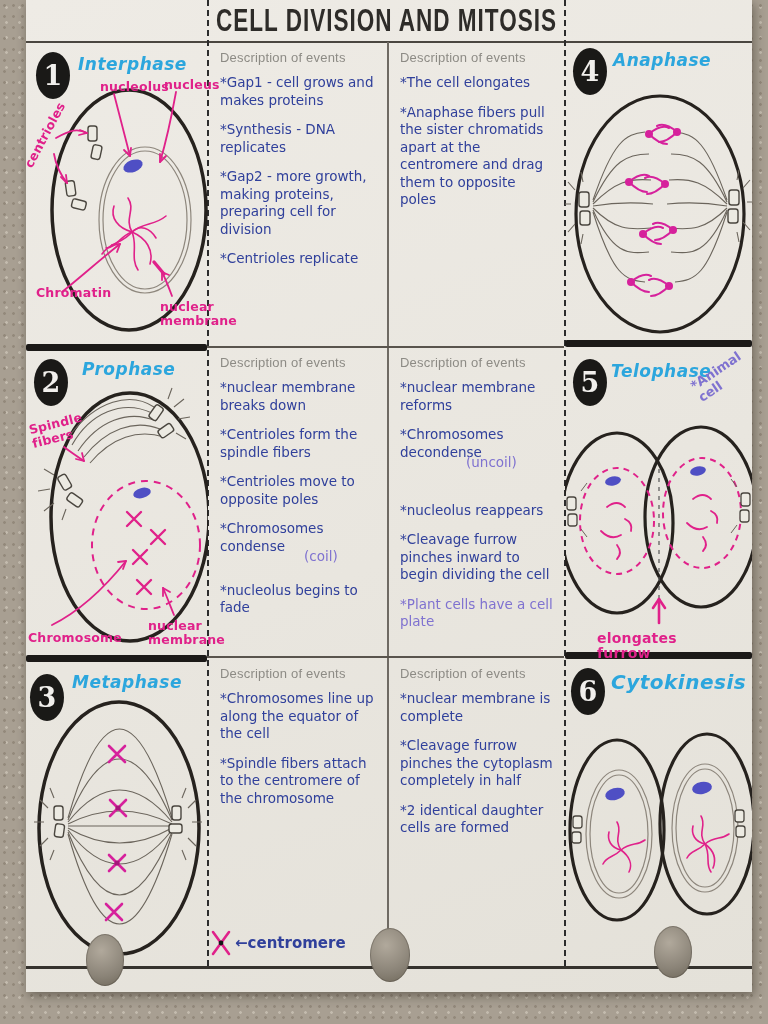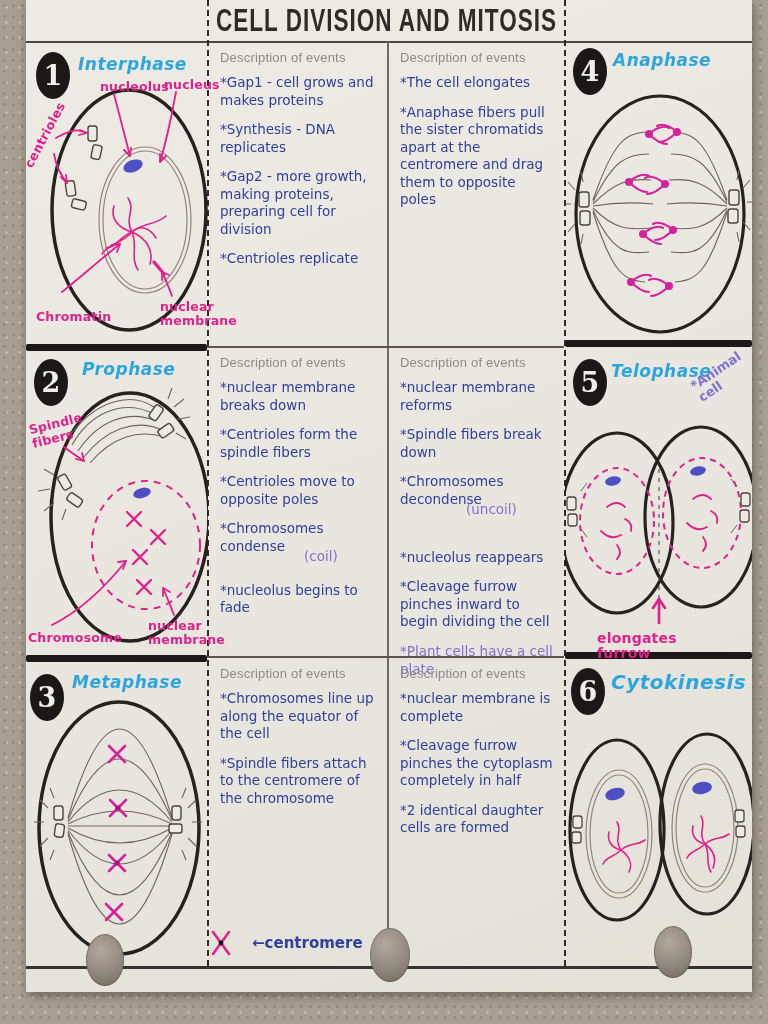--- a/index.html
+++ b/index.html
@@ -62,21 +62,21 @@
   .ind-coil{margin:-9px 0 12px 84px;}
   .ind-uncoil{margin:-9px 0 14px 66px;}
   .plant{font-size:12.5px;margin-top:4px;}
   
   .magnet{
     position:absolute;border-radius:50%;
     background:radial-gradient(circle at 40% 32%,#b1a99c,#8a8377 62%,#6e6759 100%);
     box-shadow:inset 0 0 0 1px rgba(70,64,54,.35);
   }
   
-  .centro{position:absolute;left:184px;top:929px;display:flex;align-items:center;gap:20px;}
+  .centro{position:absolute;left:184px;top:929px;display:flex;align-items:center;gap:3px;}
   .centro .txt{color:#30409b;font-size:15px;font-weight:700;}
 </style>
 </head>
 <body>
 
 <div class="scene">
   <div class="poster">
 
     <div class="title">CELL DIVISION AND MITOSIS</div>
     <div class="hline-title"></div>
@@ -131,21 +131,21 @@
           <path d="M146 254 C143 246 140 238 136 230"></path>
             <path d="M136 230 l0 8 M136 230 l7 3"></path>
           <path d="M128 220 l10 12" stroke-width="3.4"></path>
         </g>
       </svg>
       <div class="badge" style="left:10px;top:10px;">1</div>
       <div class="phase-title" style="left:52px;top:12px;">Interphase</div>
       <div class="plabel" style="left:2px;top:118px;transform:rotate(-62deg);transform-origin:0 50%;">centrioles</div>
       <div class="plabel" style="left:74px;top:38px;">nucleolus</div>
       <div class="plabel" style="left:138px;top:36px;">nucleus</div>
-      <div class="plabel" style="left:10px;top:268px;">Chromatin</div>
+      <div class="plabel" style="left:10px;top:244px;">Chromatin</div>
       <div class="plabel" style="left:134px;top:258px;width:48px;">nuclear membrane</div>
     </div>
 
     <div class="panel" style="left:0;top:347px;width:182px;height:308px;">
       <svg width="182" height="308" viewBox="0 0 182 308">
         <ellipse cx="104" cy="170" rx="79" ry="124" fill="none" stroke="#26221e" stroke-width="3.5"></ellipse>
         <g stroke="#6b655c" stroke-width="1.1" fill="none">
           <path d="M126 66 C96 52 64 66 46 98"></path>
           <path d="M130 74 C102 62 72 74 52 104"></path>
           <path d="M134 82 C108 72 80 82 58 110"></path>
@@ -383,21 +383,20 @@
       <div class="item">*Centrioles form the spindle fibers</div>
       <div class="item">*Centrioles move to opposite poles</div>
       <div class="item" style="margin-bottom:2px;">*Chromosomes condense</div>
       <div class="item purple ind-coil">(coil)</div>
       <div class="item" style="margin-top:16px;">*nucleolus begins to fade</div>
     </div>
 
     <div class="desc" style="left:364px;top:347px;width:173px;height:308px;">
       <div class="hdr">Description of events</div>
       <div class="item">*nuclear membrane reforms</div>
-      <div class="item">*Spindle fibers break down</div>
       <div class="item" style="margin-bottom:2px;">*Chromosomes decondense</div>
       <div class="item purple ind-uncoil">(uncoil)</div>
       <div class="item" style="margin-top:30px;">*nucleolus reappears</div>
       <div class="item">*Cleavage furrow pinches inward to begin dividing the cell</div>
       <div class="item purple plant">*Plant cells have a cell plate</div>
     </div>
 
     <div class="desc" style="left:184px;top:658px;width:176px;height:308px;">
       <div class="hdr">Description of events</div>
       <div class="item">*Chromosomes line up along the equator of the cell</div>

